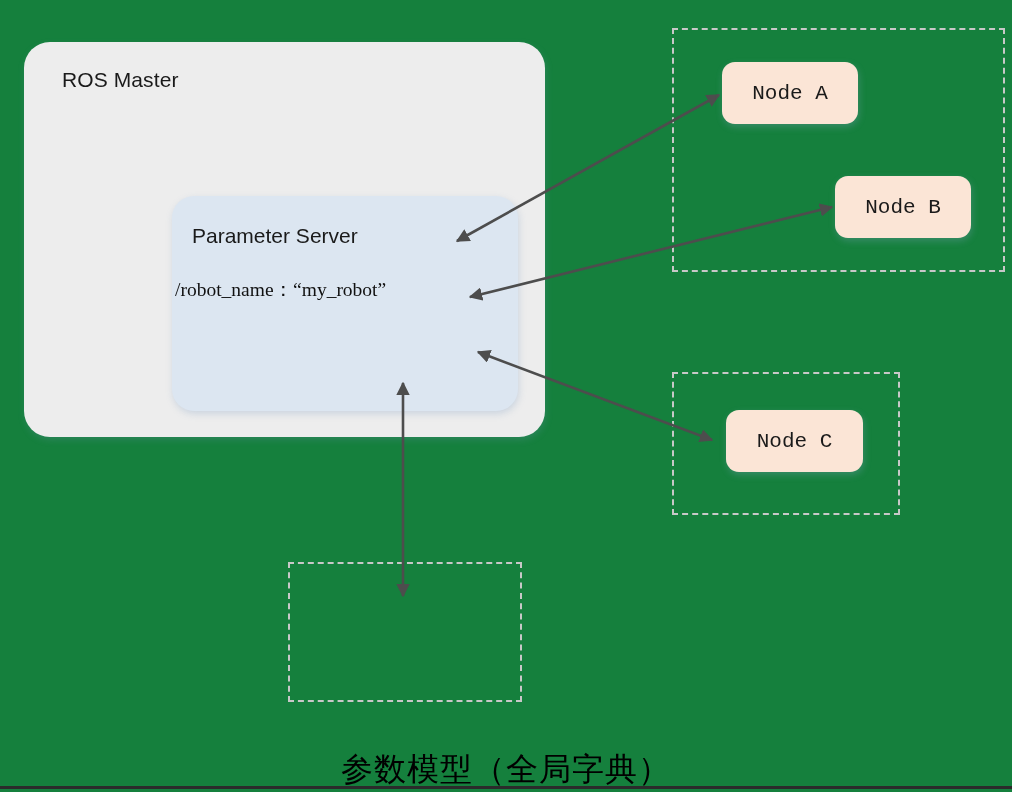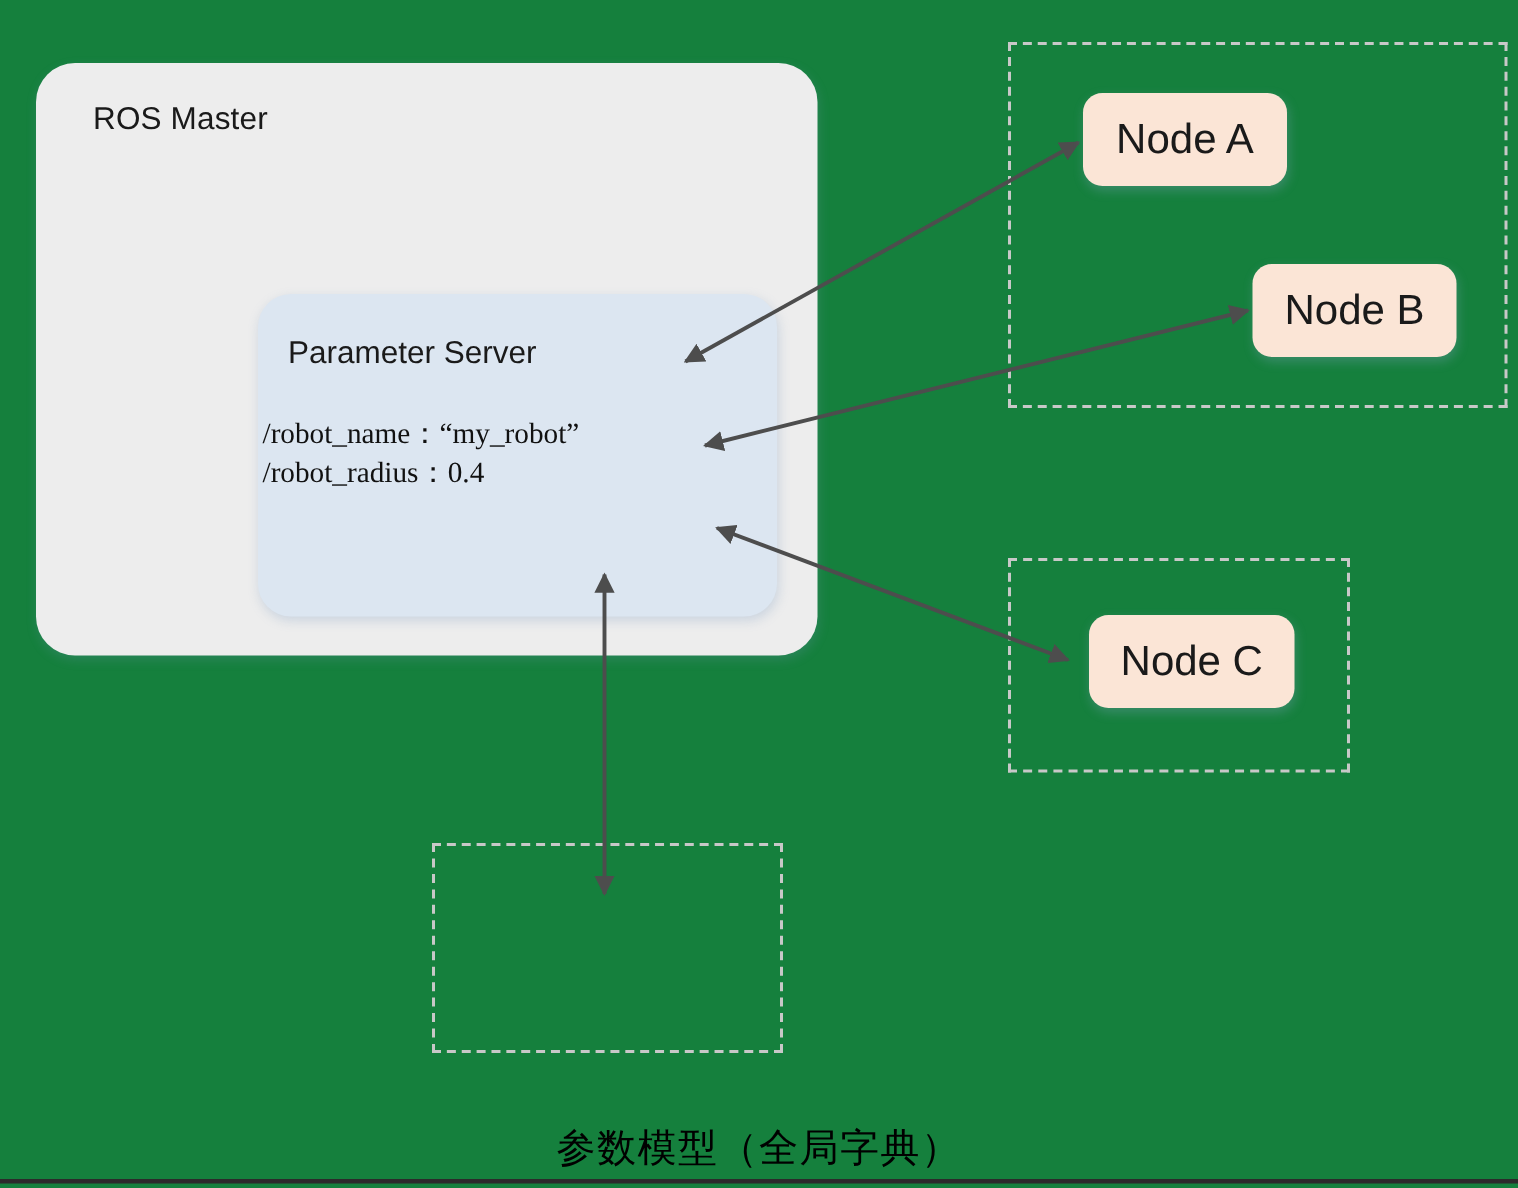--- a/index.html
+++ b/index.html
@@ -62,20 +62,21 @@
   }
   .param-list {
     position: absolute;
     left: 175px;
     top: 277px;
     font-family: "Liberation Serif", serif;
     font-size: 19.5px;
     color: #111111;
     line-height: 26px;
     white-space: nowrap;
+    text-align: center;
   }
   .param-list div { white-space: nowrap; }
 
   
   .dash-group {
     position: absolute;
     border: 2px dashed #c8c8c8;
     background: transparent;
     box-sizing: border-box;
   }
@@ -85,23 +86,24 @@
 
   
   .node {
     position: absolute;
     background: #fbe5d6;
     border-radius: 13px;
     box-shadow: 1px 3px 7px rgba(140, 165, 205, 0.30);
     display: flex;
     align-items: center;
     justify-content: center;
-    font-size: 28px;
+    font-size: 21px;
     color: #1a1a1a;
     box-sizing: border-box;
+    font-family: Liberation Mono, monospace;
   }
   .node-a { left: 722px; top: 62px;  width: 136px; height: 62px; }
   .node-b { left: 835px; top: 176px; width: 136px; height: 62px; text-align: right; }
   .node-c { left: 726px; top: 410px; width: 137px; height: 62px; }
   .node-d { left: 335px; top: 598px; width: 138px; height: 63px; }
 
   
   .arrow-layer {
     position: absolute;
     left: 0; top: 0;
@@ -110,21 +112,21 @@
     pointer-events: none;
   }
 
   
   .caption {
     position: absolute;
     left: 0;
     top: 748px;
     width: 1012px;
     text-align: center;
-    font-size: 26px;
+    font-size: 32px;
     color: #000000;
     letter-spacing: 1px;
   }
   .bottom-rule {
     position: absolute;
     left: 0;
     top: 786px;
     width: 1012px;
     height: 3px;
     background: #2b2b2b;
@@ -135,21 +137,20 @@
 
 <div id="canvas">
 
   <div class="ros-master"></div>
   <div class="ros-master-label">ROS Master</div>
 
   <div class="param-server"></div>
   <div class="param-server-title">Parameter Server</div>
   <div class="param-list">
     <div>/robot_name：“my_robot”</div>
-    <div>/robot_radius：0.4</div>
   </div>
 
   <div class="dash-group group-ab"></div>
   <div class="dash-group group-c"></div>
   <div class="dash-group group-d"></div>
 
   <svg class="arrow-layer" viewBox="0 0 1012 792" xmlns="http://www.w3.org/2000/svg">
     <defs>
       <marker id="headEnd" viewBox="0 0 10 10" refX="9" refY="5" markerWidth="5.2" markerHeight="5.2" orient="auto-start-reverse">
         <path d="M 0 0 L 10 5 L 0 10 z" fill="#4d4d4d"></path>

